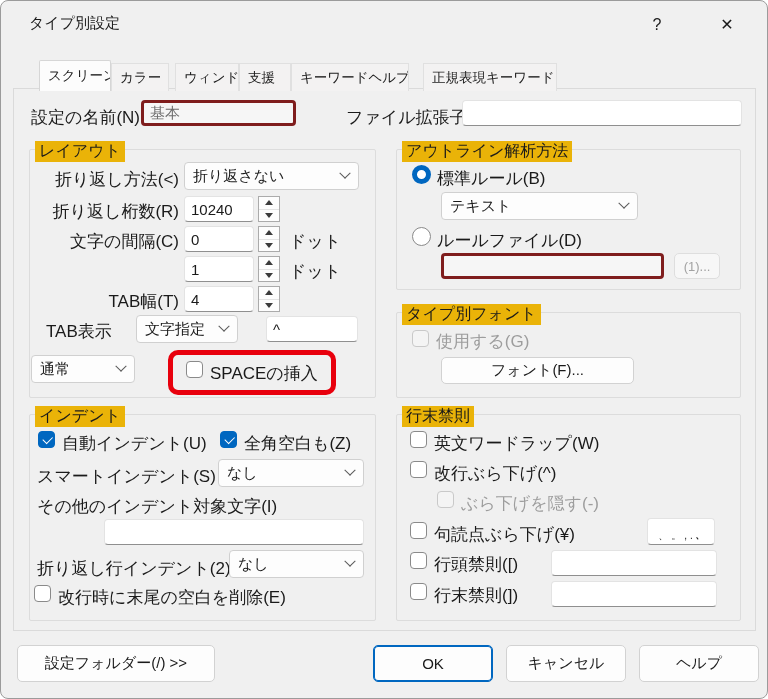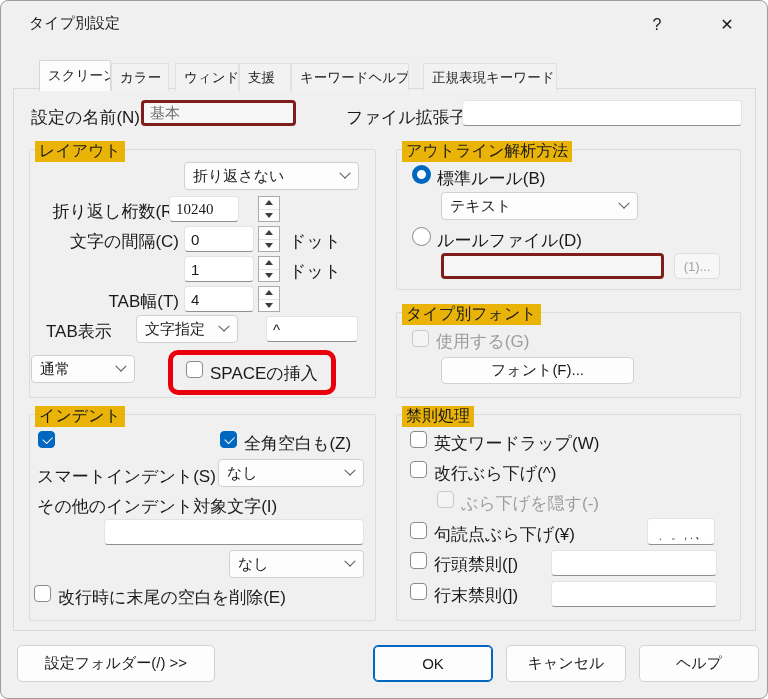--- a/index.html
+++ b/index.html
@@ -104,27 +104,28 @@
   <div class="pane"></div>
 
   <div class="lbl" style="left:30px; top:105px">設定の名前(N)</div>
   <input class="tf dis" style="left: 140px; top: 99px; width: 155px; height: 26px;" readonly="" value="基本">
   <div class="lbl" style="left:345px; top:105px">ファイル拡張子(X)</div>
   <input class="tf" style="left: 461px; top: 99px; width: 280px; height: 26px;" value="">
 
   <div class="group" style="left:28px; top:148px; width:347px; height:249px"></div>
   <div class="legend" style="left:34px; top:140px">レイアウト</div>
 
+  <div class="lbl right" style="left:30px; top:167px; width:148px">折り返し方法(&lt;)</div>
   <div class="combo" style="left:183px; top:161px; width:175px; height:28px">
     <span class="val">折り返さない</span>
     <span class="chev"></span>
   </div>
 
   <div class="lbl right" style="left:30px; top:199px; width:148px">折り返し桁数(R)</div>
-  <input class="tf" style="left: 168px; top: 195px; width: 70px; height: 26px; font-family: Liberation Serif, serif;" value="10240">
+  <input class="tf" style="left: 183px; top: 195px; width: 70px; height: 26px;" value="10240">
   <div class="spin" style="left:257px; top:195px; width:22px; height:26px">
     <div class="sbtn">
         <span class="tri-up"></span>
       </div>
     <div class="sbtn">
         <span class="tri-dn"></span>
       </div>
   </div>
 
   <div class="lbl right" style="left:30px; top:229px; width:148px">文字の間隔(C)</div>
@@ -194,42 +195,44 @@
   <div class="legend" style="left:401px; top:303px">タイプ別フォント</div>
 
   <div class="cb dis" style="left:411px; top:329px"></div>
   <div class="lbl dis" style="left:435px; top:329px">使用する(G)</div>
   <button class="btn" style="left:440px; top:356px; width:193px; height:27px">フォント(F)...</button>
 
   <div class="group" style="left:28px; top:413px; width:347px; height:207px"></div>
   <div class="legend" style="left:34px; top:405px">インデント</div>
 
   <div class="cb checked" style="left:37px; top:430px"></div>
+  <div class="lbl" style="left:61px; top:431px">自動インデント(U)</div>
   <div class="cb checked" style="left:219px; top:430px"></div>
   <div class="lbl" style="left:243px; top:431px">全角空白も(Z)</div>
 
   <div class="lbl" style="left:36px; top:464px">スマートインデント(S)</div>
   <div class="combo" style="left:217px; top:458px; width:146px; height:28px">
     <span class="val">なし</span>
     <span class="chev"></span>
   </div>
 
   <div class="lbl" style="left:36px; top:494px">その他のインデント対象文字(I)</div>
   <input class="tf" style="left: 103px; top: 518px; width: 260px; height: 26px;" value="">
 
+  <div class="lbl" style="left:36px; top:556px">折り返し行インデント(2)</div>
   <div class="combo" style="left:228px; top:549px; width:135px; height:28px">
     <span class="val">なし</span>
     <span class="chev"></span>
   </div>
 
   <div class="cb" style="left:33px; top:584px"></div>
   <div class="lbl" style="left:57px; top:585px">改行時に末尾の空白を削除(E)</div>
 
   <div class="group" style="left:395px; top:413px; width:345px; height:207px"></div>
-  <div class="legend" style="left:401px; top:405px">禁則処理</div>
+  <div class="legend" style="left:401px; top:405px">行末禁則</div>
 
   <div class="cb" style="left:409px; top:430px"></div>
   <div class="lbl" style="left:433px; top:431px">英文ワードラップ(W)</div>
 
   <div class="cb" style="left:409px; top:460px"></div>
   <div class="lbl" style="left:433px; top:461px">改行ぶら下げ(^)</div>
 
   <div class="cb dis" style="left:436px; top:490px"></div>
   <div class="lbl dis" style="left:460px; top:491px">ぶら下げを隠す(-)</div>
 

